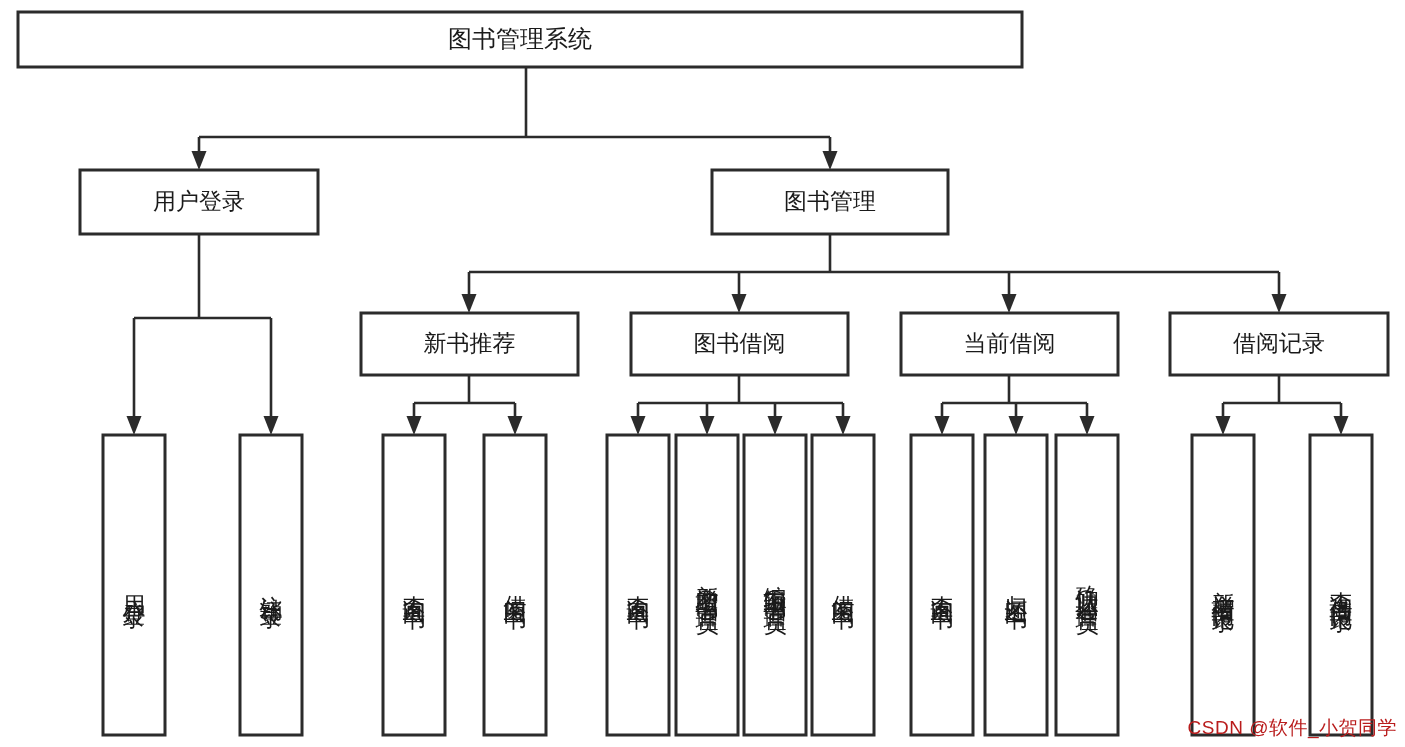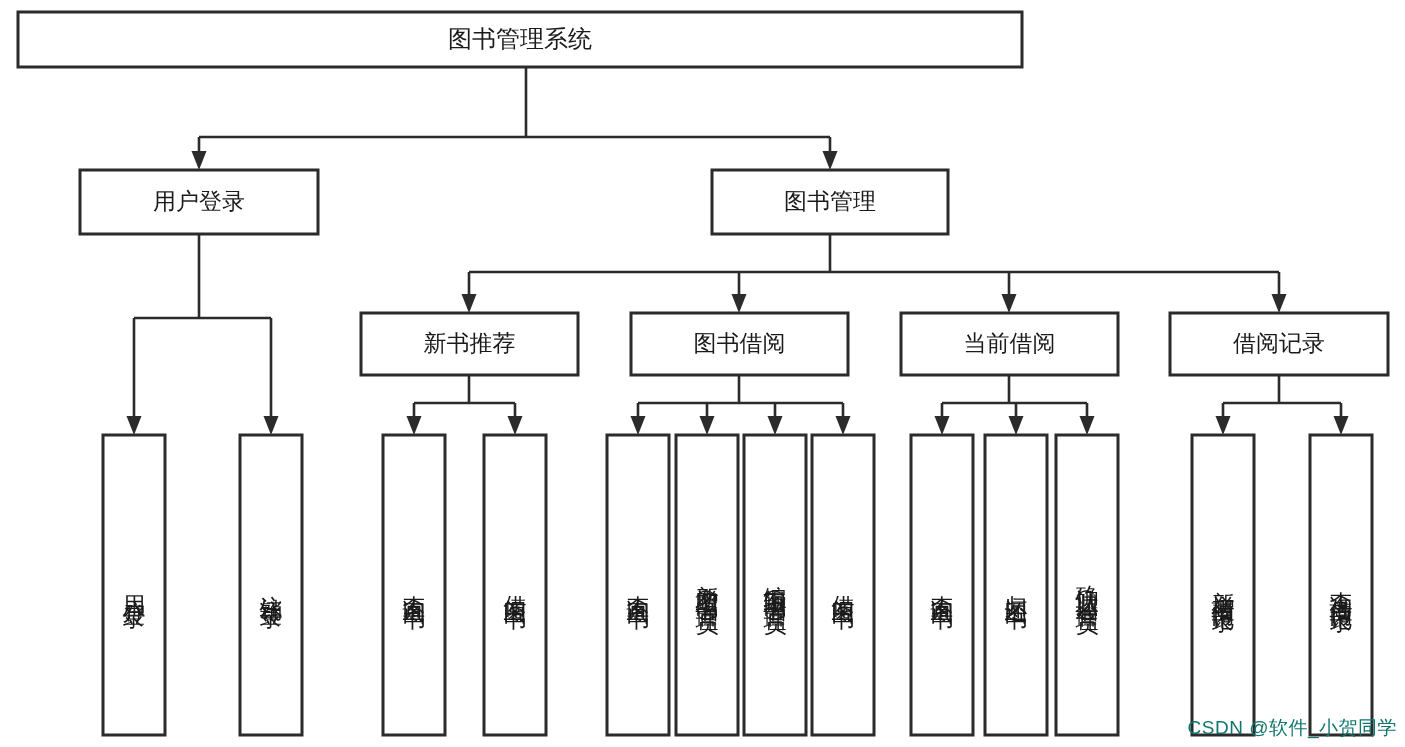--- a/index.html
+++ b/index.html
@@ -67,21 +67,21 @@
     white-space: nowrap;
     box-sizing: border-box;
     pointer-events: none;
   }
   #watermark {
     position: absolute;
     right: 8px;
     bottom: 6px;
     font-family: "Liberation Sans", "DejaVu Sans", sans-serif;
     font-size: 19px;
-    color: #0f766e;
+    color: #b91c1c;
     letter-spacing: 0.5px;
     white-space: nowrap;
   }
 </style>
 </head>
 <body>
 
 <div id="diagram-root">
 
   <svg id="flow-svg" viewBox="0 0 1405 747">

